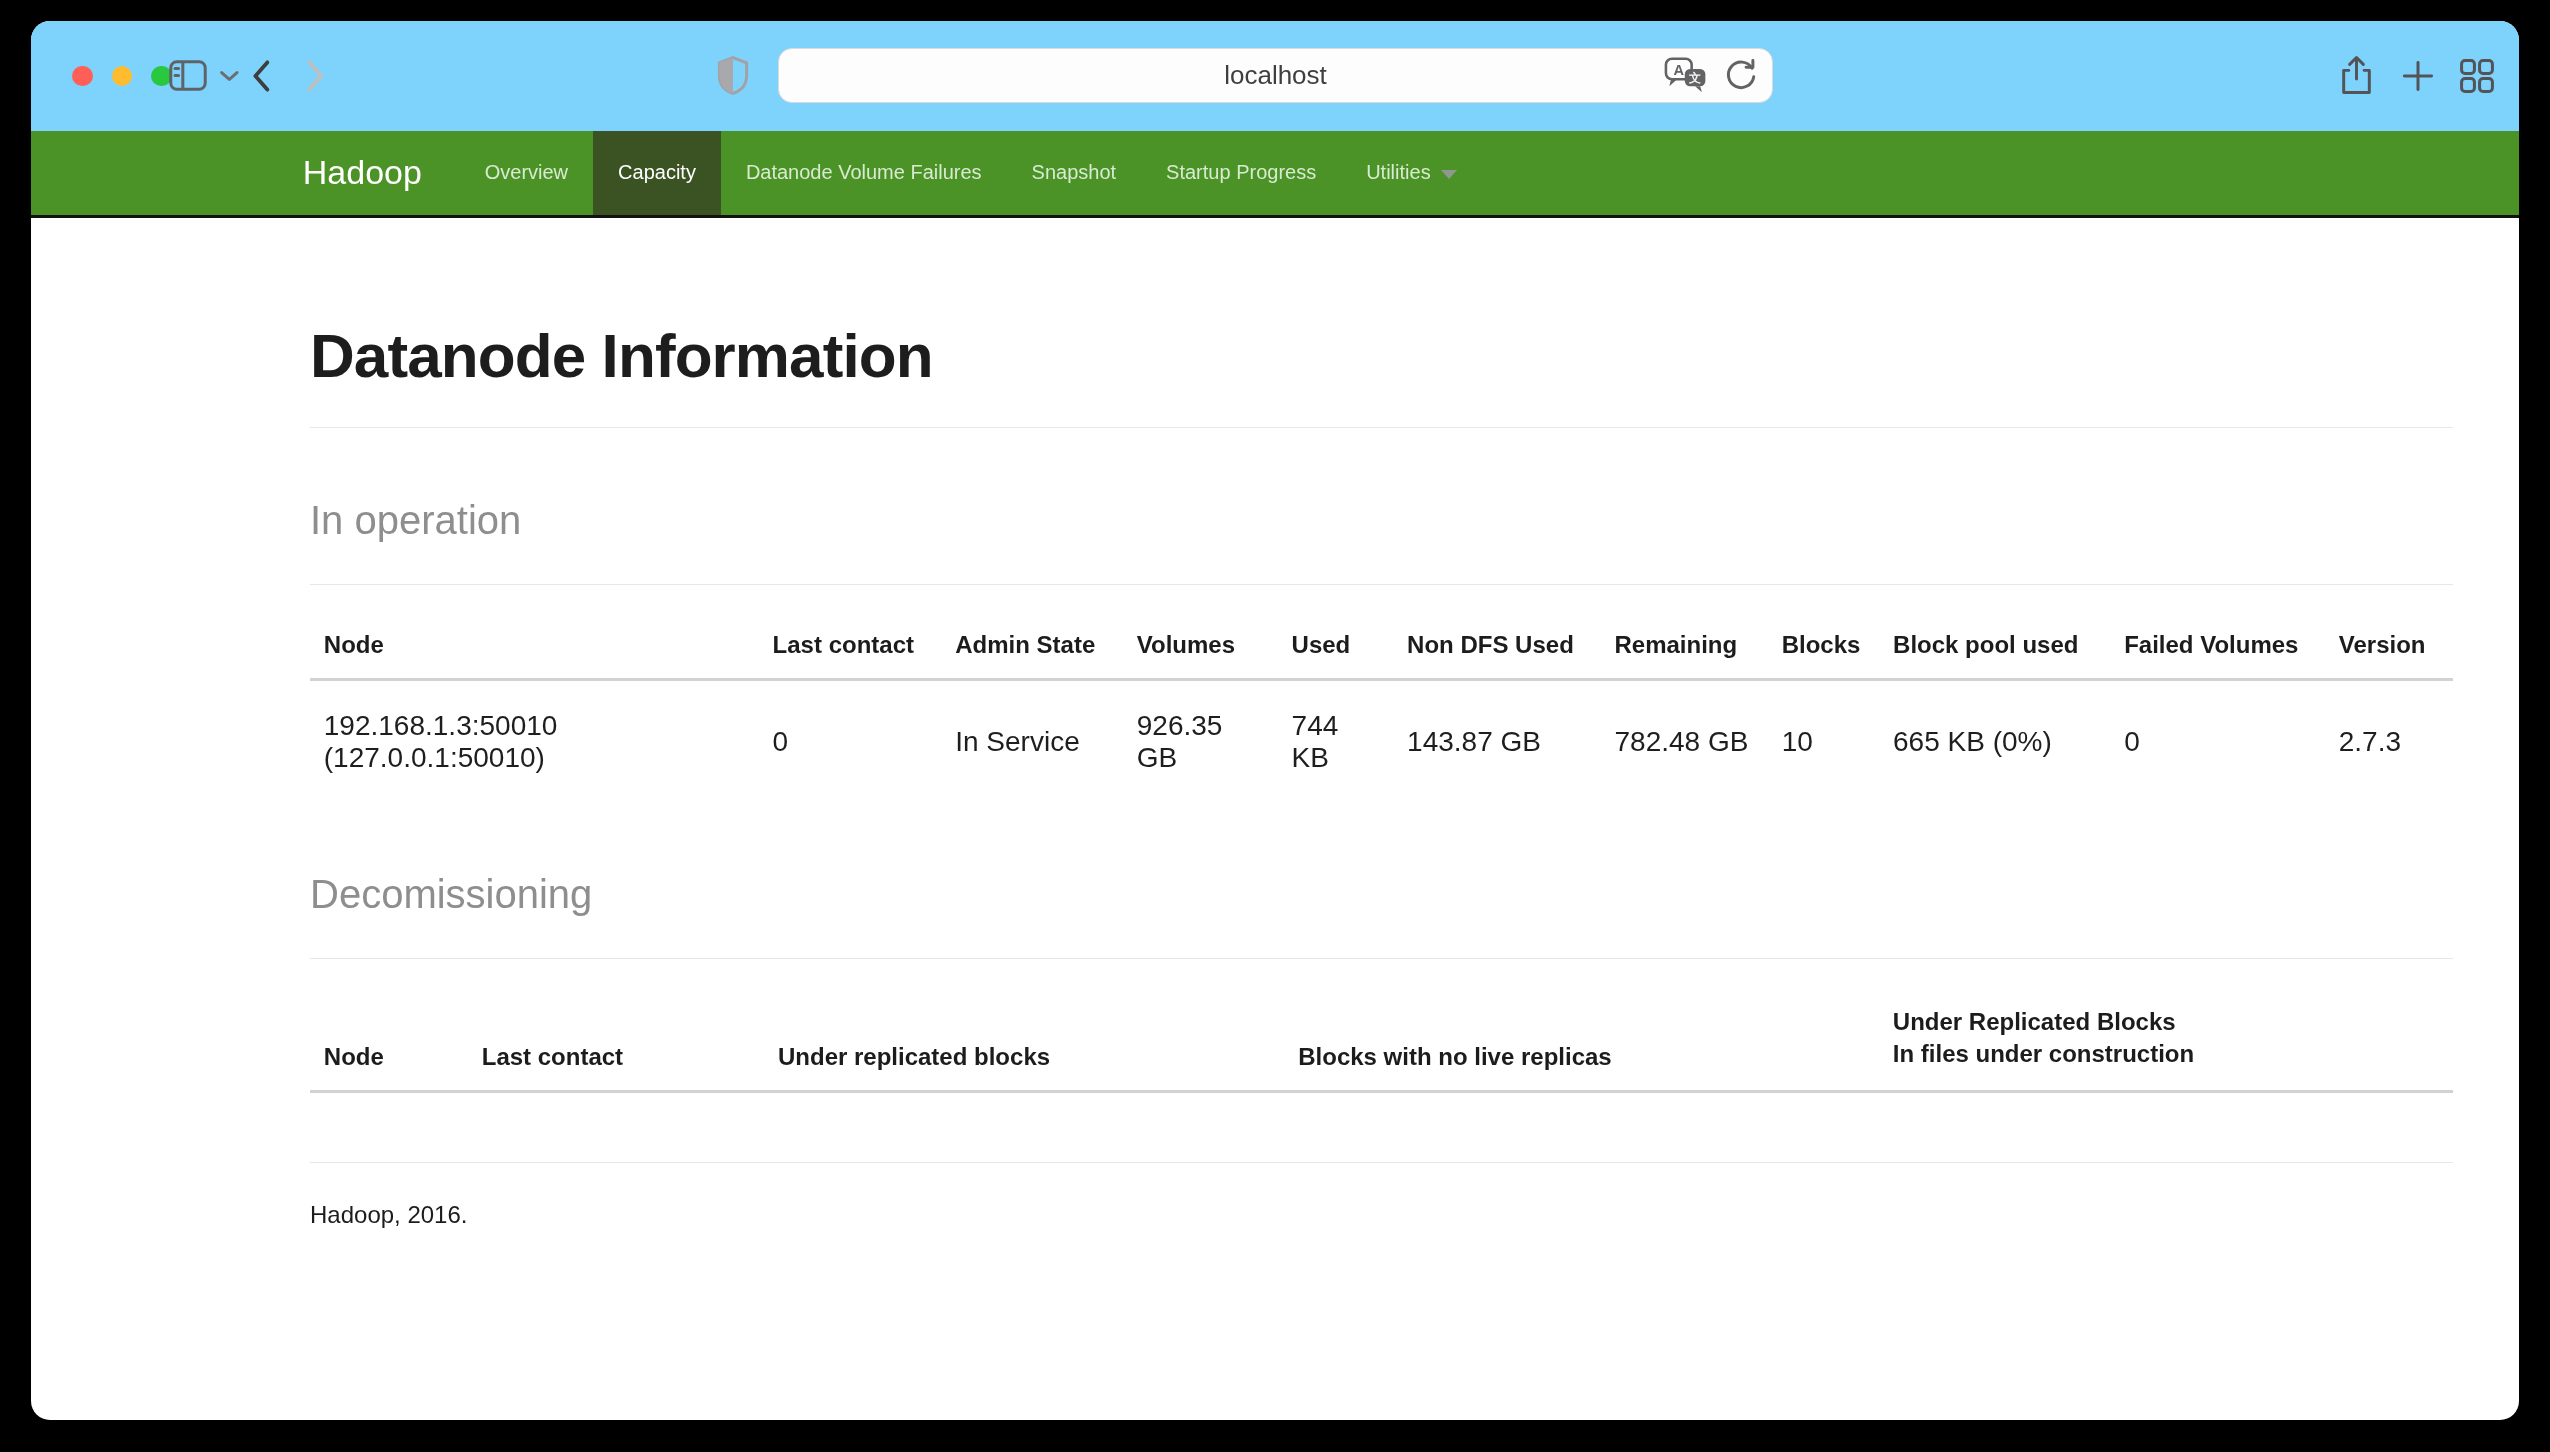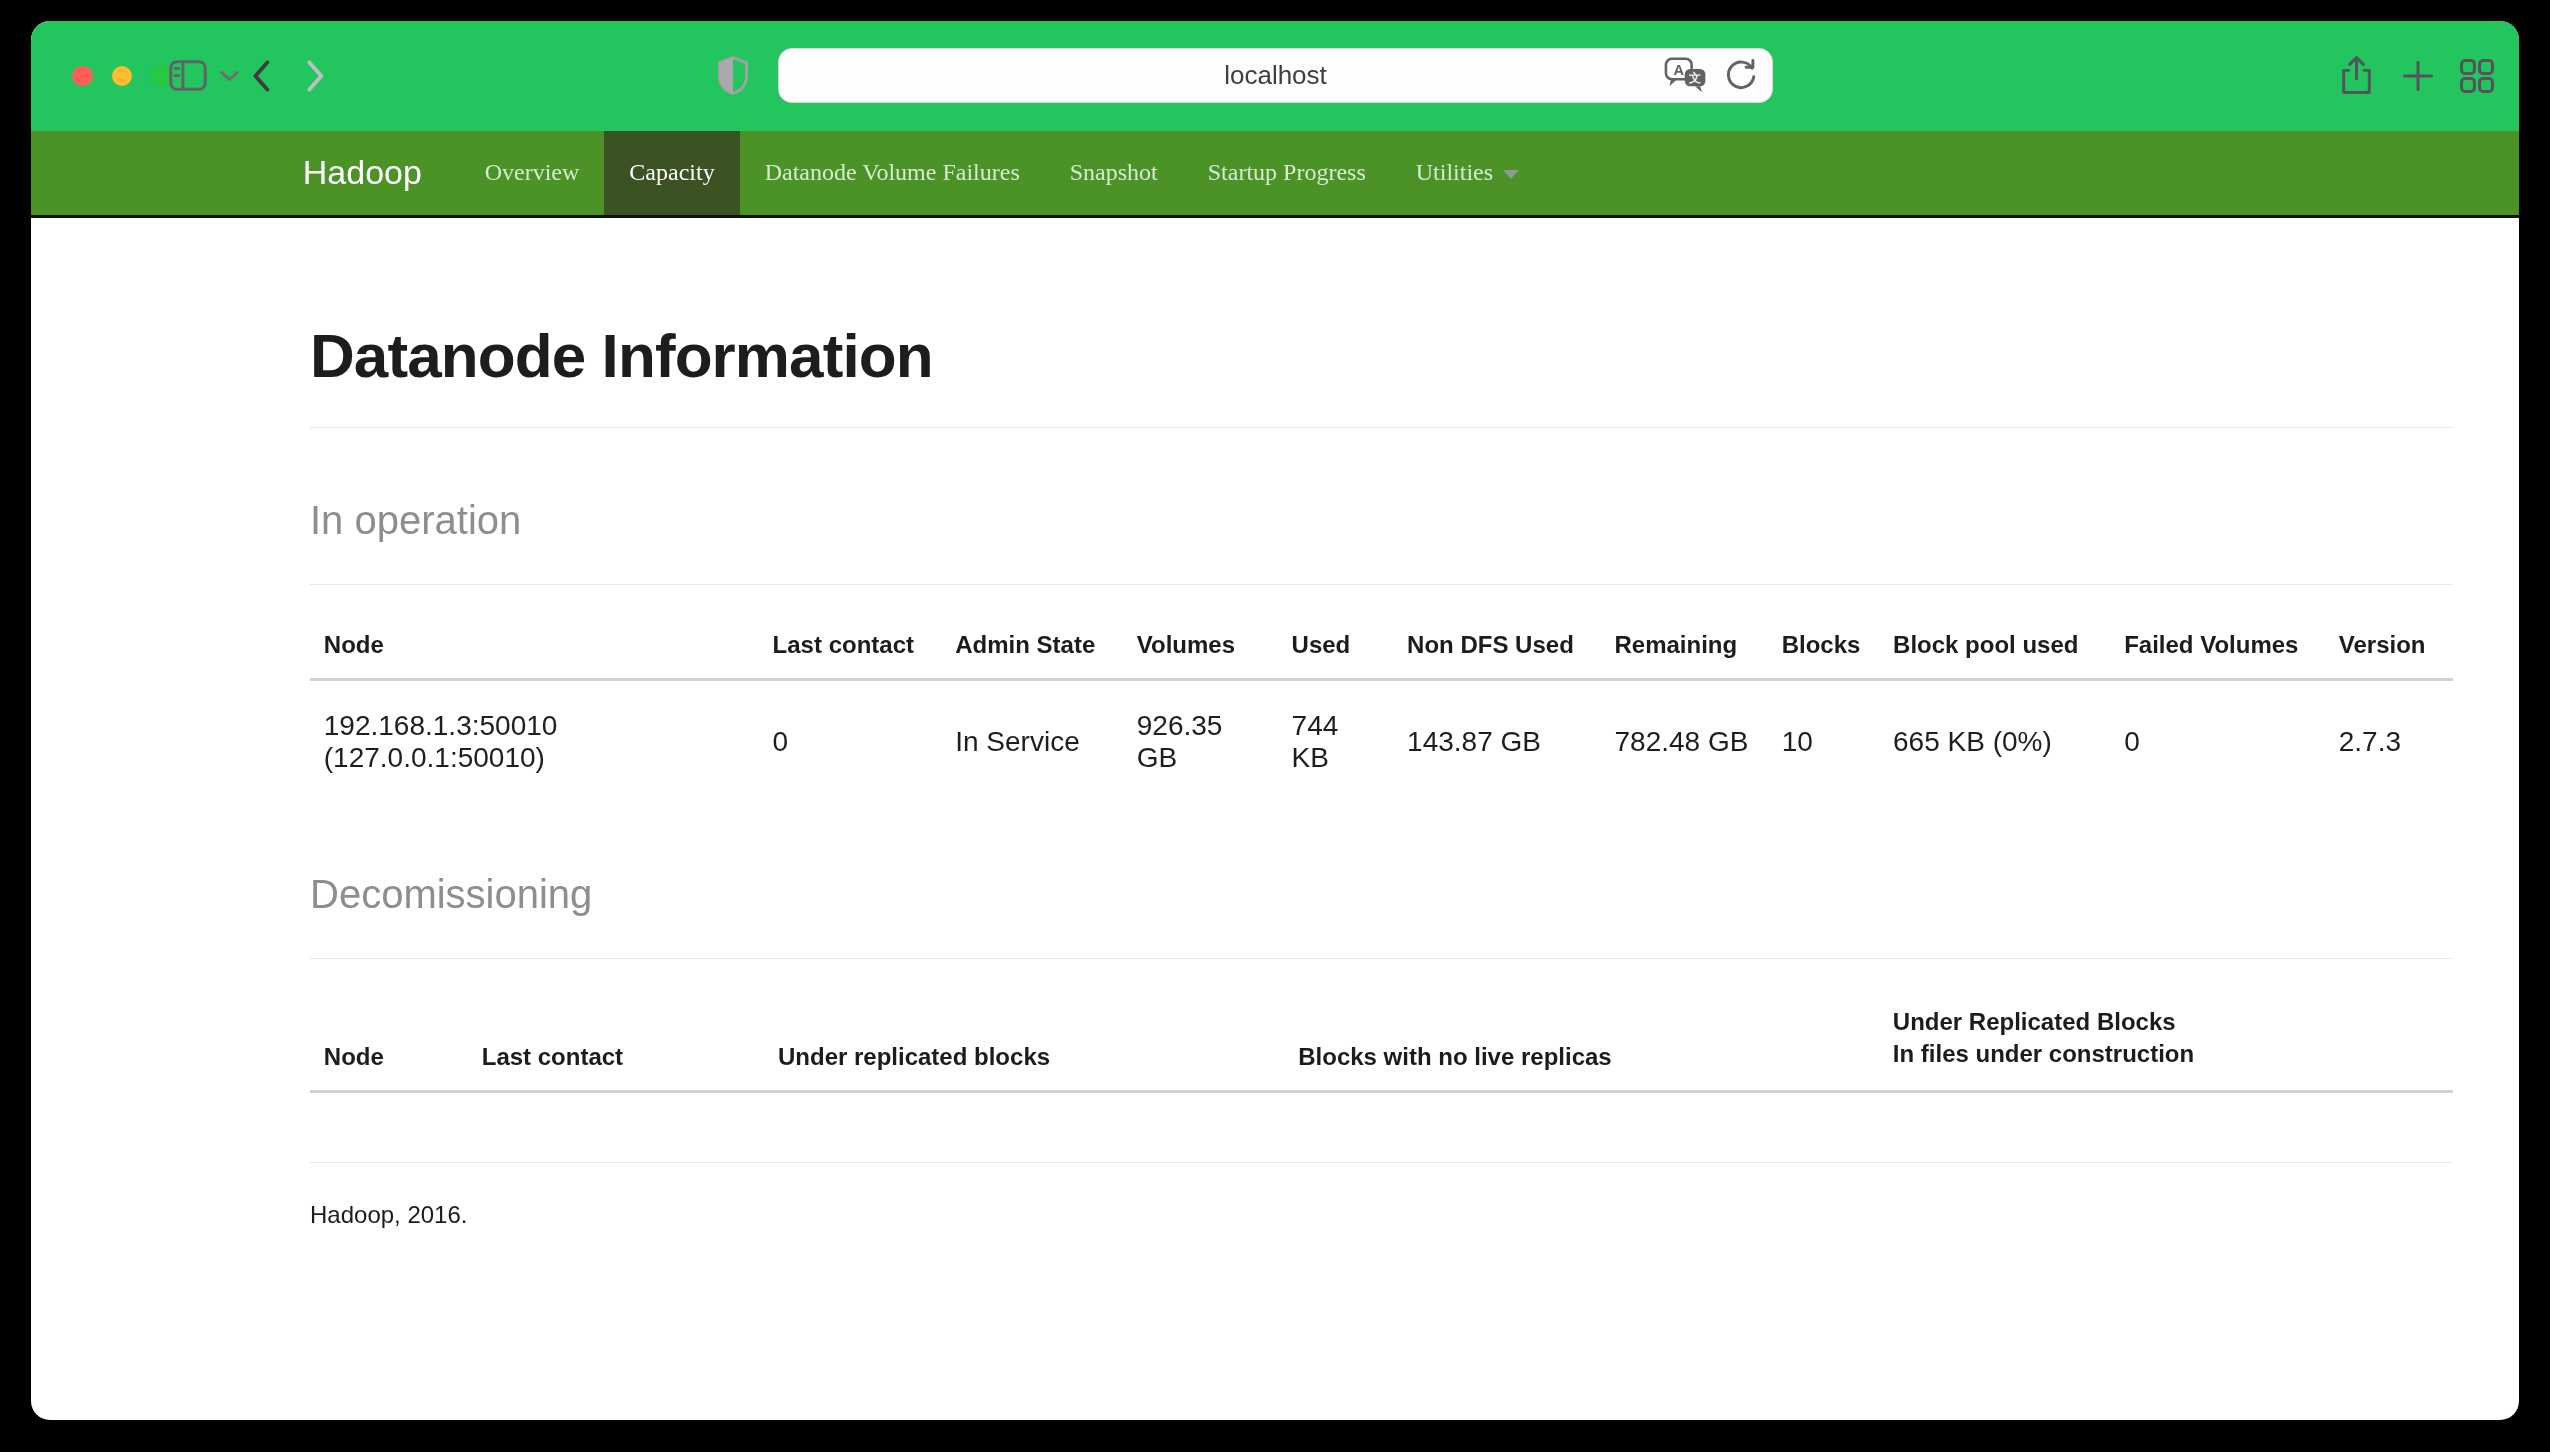--- a/index.html
+++ b/index.html
@@ -6,21 +6,21 @@
   html,body { width:2550px; height:1452px; overflow:hidden; }
   body { background:#000; font-family:"Liberation Sans", sans-serif; }
 
   
   .window {
     position:absolute; left:31px; top:20.7px; width:2488px; height:1399px;
     background:#fff; border-radius:19px; overflow:hidden;
   }
 
   
-  .toolbar { position:relative; height:110px; background:#22c55e; }
+  .toolbar { position:relative; height:110px; background:#7dd3fc; }
   .traffic { position:absolute; left:41px; top:45px; display:flex; gap:19px; }
   .traffic span { width:20.7px; height:20.7px; border-radius:50%; display:block; }
   .light-close { background:#ff5f57; }
   .light-min   { background:#febc2e; }
   .light-zoom  { background:#28c840; }
 
   .tbtn { position:absolute; top:0; height:110px; display:flex; align-items:center; justify-content:center;
           background:none; border:none; cursor:default; }
   .icon-svg { display:block; }
 
@@ -36,21 +36,21 @@
   .navbar {
     height:87px; background:#4b9327; border-bottom:3.4px solid #121212;
     display:flex; align-items:stretch; padding-left:258px;
   }
   .brand {
     display:flex; align-items:center; padding:0 13.8px; margin-right:24px;
     color:#ffffff; font-size:34px; text-decoration:none;
   }
   .nav-item {
     display:flex; align-items:center; gap:10.3px; padding:0 25px;
-    color:#d8ead0; font-size:24px; text-decoration:none;font-family:Liberation Serif, serif;
+    color:#d8ead0; font-size:20px; text-decoration:none;
   }
   .nav-item.active { background:#3b5323; color:#ffffff; }
   .caret {
     width:0; height:0; border-left:8.6px solid transparent; border-right:8.6px solid transparent;
     border-top:9.5px solid #8f988f; display:inline-block; margin-top:3.4px;
   }
 
   
   .content { padding:0 66px 0 279px; }
   .page-title { margin-top:102px; font-size:62px; font-weight:bold; color:#1d1d1d; letter-spacing:-0.9px; }

